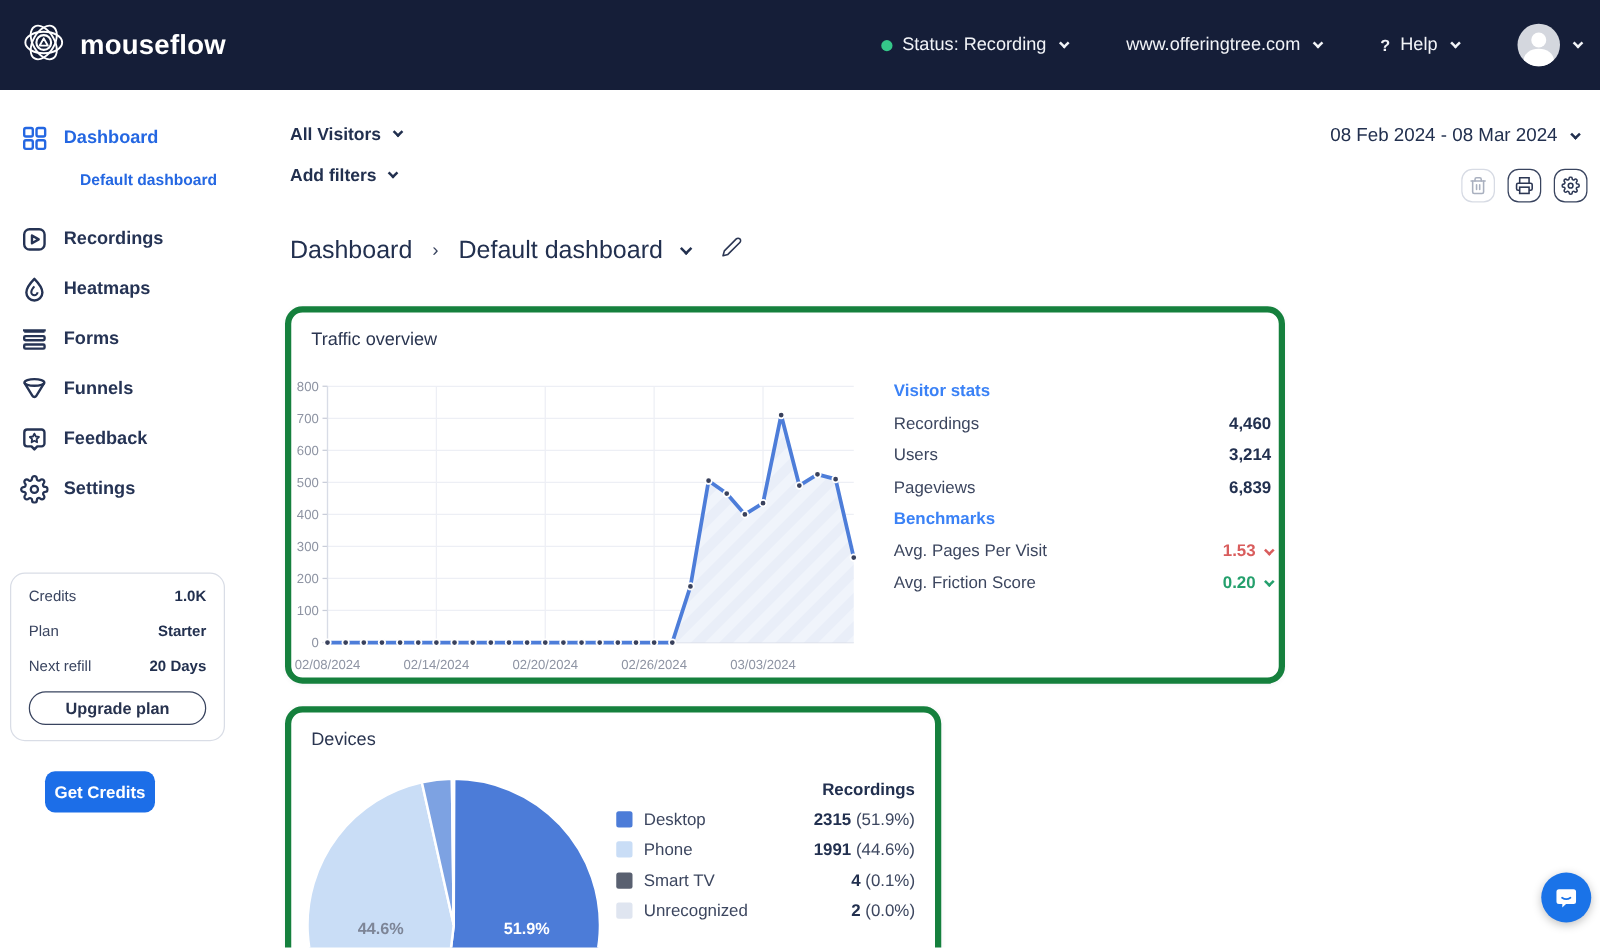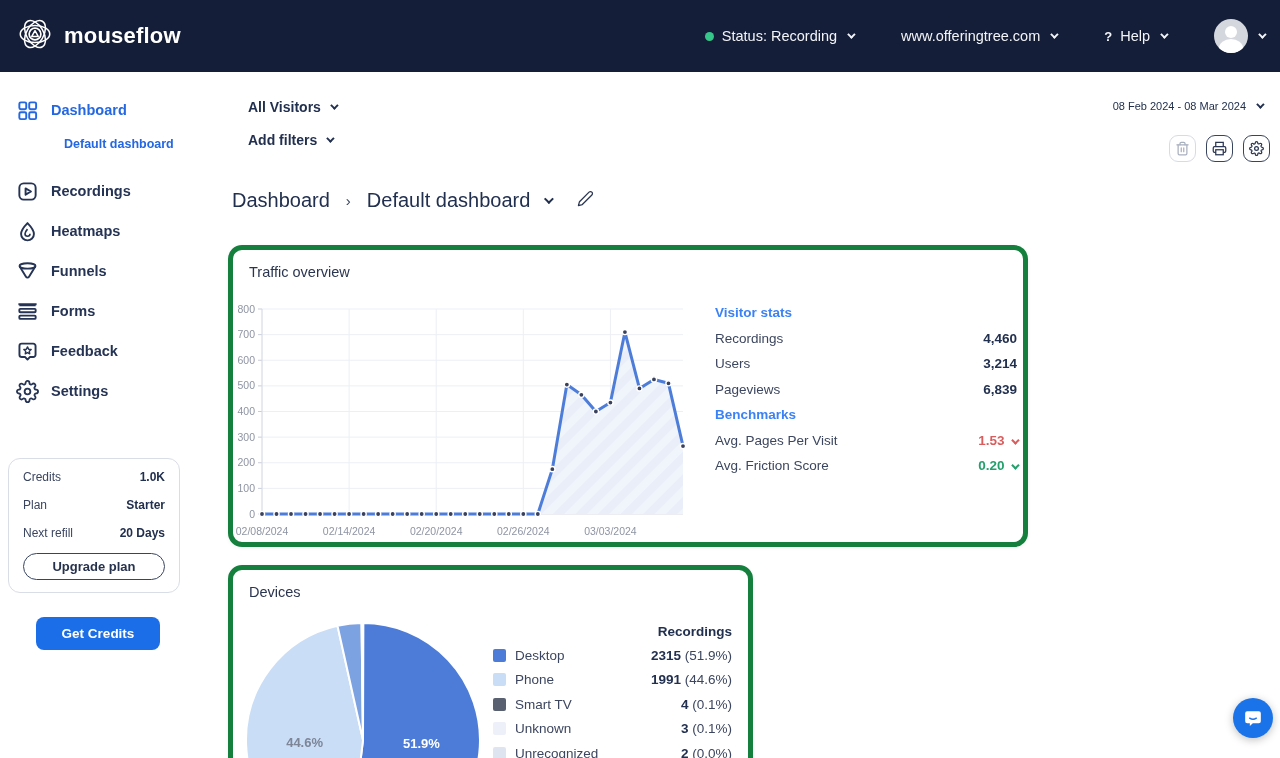--- a/index.html
+++ b/index.html
@@ -32,30 +32,30 @@
   .side-sub { height:28px; padding-left:64px; display:flex; align-items:center;
     font-size:12.5px; font-weight:700; color:#2467e2; cursor:pointer; }
   .side-gap { height:13px; }
 
   .credits-card { position:absolute; left:8px; top:386px; width:172px; border:1px solid #d9dde6;
     border-radius:12px; padding:4px 14px 12px; background:#fff; }
   .cred-row { display:flex; justify-content:space-between; align-items:center; height:28px; font-size:12px; color:#3a4560; }
   .cred-row b { font-size:12px; color:#22304f; }
   .upgrade-btn { margin-top:6px; width:100%; height:27px; border:1.5px solid #39445f; border-radius:14px;
     background:#fff; font-family:inherit; font-size:13px; font-weight:700; color:#27324e; cursor:pointer; }
-  .getcredits-btn { position:absolute; left:36px; top:545px; width:124px; height:33px; border:none;
+  .getcredits-btn { position:absolute; left:36px; top:545px; width:88px; height:33px; border:none;
     border-radius:8px; background:#1c6ee8; color:#fff; font-family:inherit; font-size:13.5px; font-weight:700; cursor:pointer; }
 
   
   .main { position:absolute; left:212px; top:72px; width:1068px; height:686px; overflow:hidden; }
   .filter-link { position:absolute; left:20px; display:flex; align-items:center; gap:7px;
-    font-size:14px; font-weight:600; color:#22304f; cursor:pointer;margin-left:16px; }
+    font-size:14px; font-weight:600; color:#22304f; cursor:pointer; }
   .filter-link .chev { width:6px; height:6px; border-color:#22304f; }
   .date-range { position:absolute; right:18px; top:28px; display:flex; align-items:center; gap:8px;
-    font-size:11px; color:#22304f; cursor:pointer; }
+    font-size:15px; color:#22304f; cursor:pointer; }
   .icon-btn-row { position:absolute; right:10px; top:63px; display:flex; gap:10px; }
   .icon-btn { width:27px; height:27px; border-radius:9px; background:#fff; display:flex;
     align-items:center; justify-content:center; cursor:pointer; }
   .icon-btn.dark { border:1.5px solid #39445f; color:#2b3653; }
   .icon-btn.muted { border:1.5px solid #d7dbe4; color:#a9b0bf; cursor:default; }
   .icon-btn svg { width:15px; height:15px; }
 
   .breadcrumb { position:absolute; left:20px; top:117px; display:flex; align-items:center; gap:16px;
     font-size:20px; color:#22304f; }
   .breadcrumb .bc-sep { font-size:15px; color:#3a4560; }
@@ -156,33 +156,33 @@
       <span>Recordings</span>
     </div>
     <div class="side-item">
       <svg viewBox="0 0 24 24" fill="none" stroke="#253354" stroke-width="2">
         <path d="M12 3.2 C12 3.2 5.3 10 5.3 14.6 a6.7 6.7 0 0 0 13.4 0 C18.7 10 12 3.2 12 3.2 Z" stroke-linejoin="round"></path>
         <path d="M12 9.5 c-1.6 1.8 -2.6 3.2 -2.6 4.8 a2.6 2.6 0 0 0 5.2 0" stroke-width="1.7"></path>
       </svg>
       <span>Heatmaps</span>
     </div>
     <div class="side-item">
-      <svg viewBox="0 0 24 24" fill="none" stroke="#253354" stroke-width="2" stroke-linejoin="round">
-        <ellipse cx="12" cy="6.2" rx="8.3" ry="2.8"></ellipse>
-        <path d="M3.7 6.6 L10.4 17.5 a1.9 1.9 0 0 0 3.2 0 L20.3 6.6"></path>
-      </svg>
-      <span>Funnels</span>
-    </div>
-    <div class="side-item">
       <svg viewBox="0 0 24 24" fill="none" stroke="#253354" stroke-width="2">
         <path d="M3.5 5.5 h17 M3.5 5.5 v-1 h17 v1"></path>
         <rect x="3.5" y="9.3" width="17" height="3.4" rx="1"></rect>
         <rect x="3.5" y="16.3" width="17" height="3.4" rx="1"></rect>
       </svg>
       <span>Forms</span>
+    </div>
+    <div class="side-item">
+      <svg viewBox="0 0 24 24" fill="none" stroke="#253354" stroke-width="2" stroke-linejoin="round">
+        <ellipse cx="12" cy="6.2" rx="8.3" ry="2.8"></ellipse>
+        <path d="M3.7 6.6 L10.4 17.5 a1.9 1.9 0 0 0 3.2 0 L20.3 6.6"></path>
+      </svg>
+      <span>Funnels</span>
     </div>
     <div class="side-item">
       <svg viewBox="0 0 24 24" fill="none" stroke="#253354" stroke-width="2" stroke-linejoin="round">
         <path d="M6 3.8 h12 a2.4 2.4 0 0 1 2.4 2.4 v9.2 a2.4 2.4 0 0 1 -2.4 2.4 h-3.6 l-2.4 2.6 -2.4 -2.6 H6 a2.4 2.4 0 0 1 -2.4 -2.4 V6.2 A2.4 2.4 0 0 1 6 3.8 Z"></path>
         <path d="M12 7.2 l1.2 2.4 2.6 .4 -1.9 1.8 .4 2.6 -2.3 -1.2 -2.3 1.2 .4 -2.6 -1.9 -1.8 2.6 -.4 Z" stroke-width="1.5"></path>
       </svg>
       <span>Feedback</span>
     </div>
     <div class="side-item">
       <svg viewBox="0 0 24 24" fill="none" stroke="#253354" stroke-width="1.9">
@@ -408,25 +408,20 @@
         <span class="swatch" style="background: rgb(201, 221, 246);"></span>
         <span class="legend-label">Phone</span>
         <span class="legend-val"><b>1991</b> <span>(44.6%)</span></span>
       </div>
       <div class="legend-row">
         <span class="swatch" style="background: rgb(89, 96, 112);"></span>
         <span class="legend-label">Smart TV</span>
         <span class="legend-val"><b>4</b> <span>(0.1%)</span></span>
       </div>
       <div class="legend-row">
-        <span class="swatch" style="background: rgb(237, 240, 248);"></span>
-        <span class="legend-label">Unknown</span>
-        <span class="legend-val"><b>3</b> <span>(0.1%)</span></span>
-      </div>
-      <div class="legend-row">
         <span class="swatch" style="background: rgb(223, 229, 240);"></span>
         <span class="legend-label">Unrecognized</span>
         <span class="legend-val"><b>2</b> <span>(0.0%)</span></span>
       </div>
     </div>
   </div>
 </div>
 
 <div class="chat-fab">
   <svg width="20" height="20" viewBox="0 0 24 24" fill="#fff">

